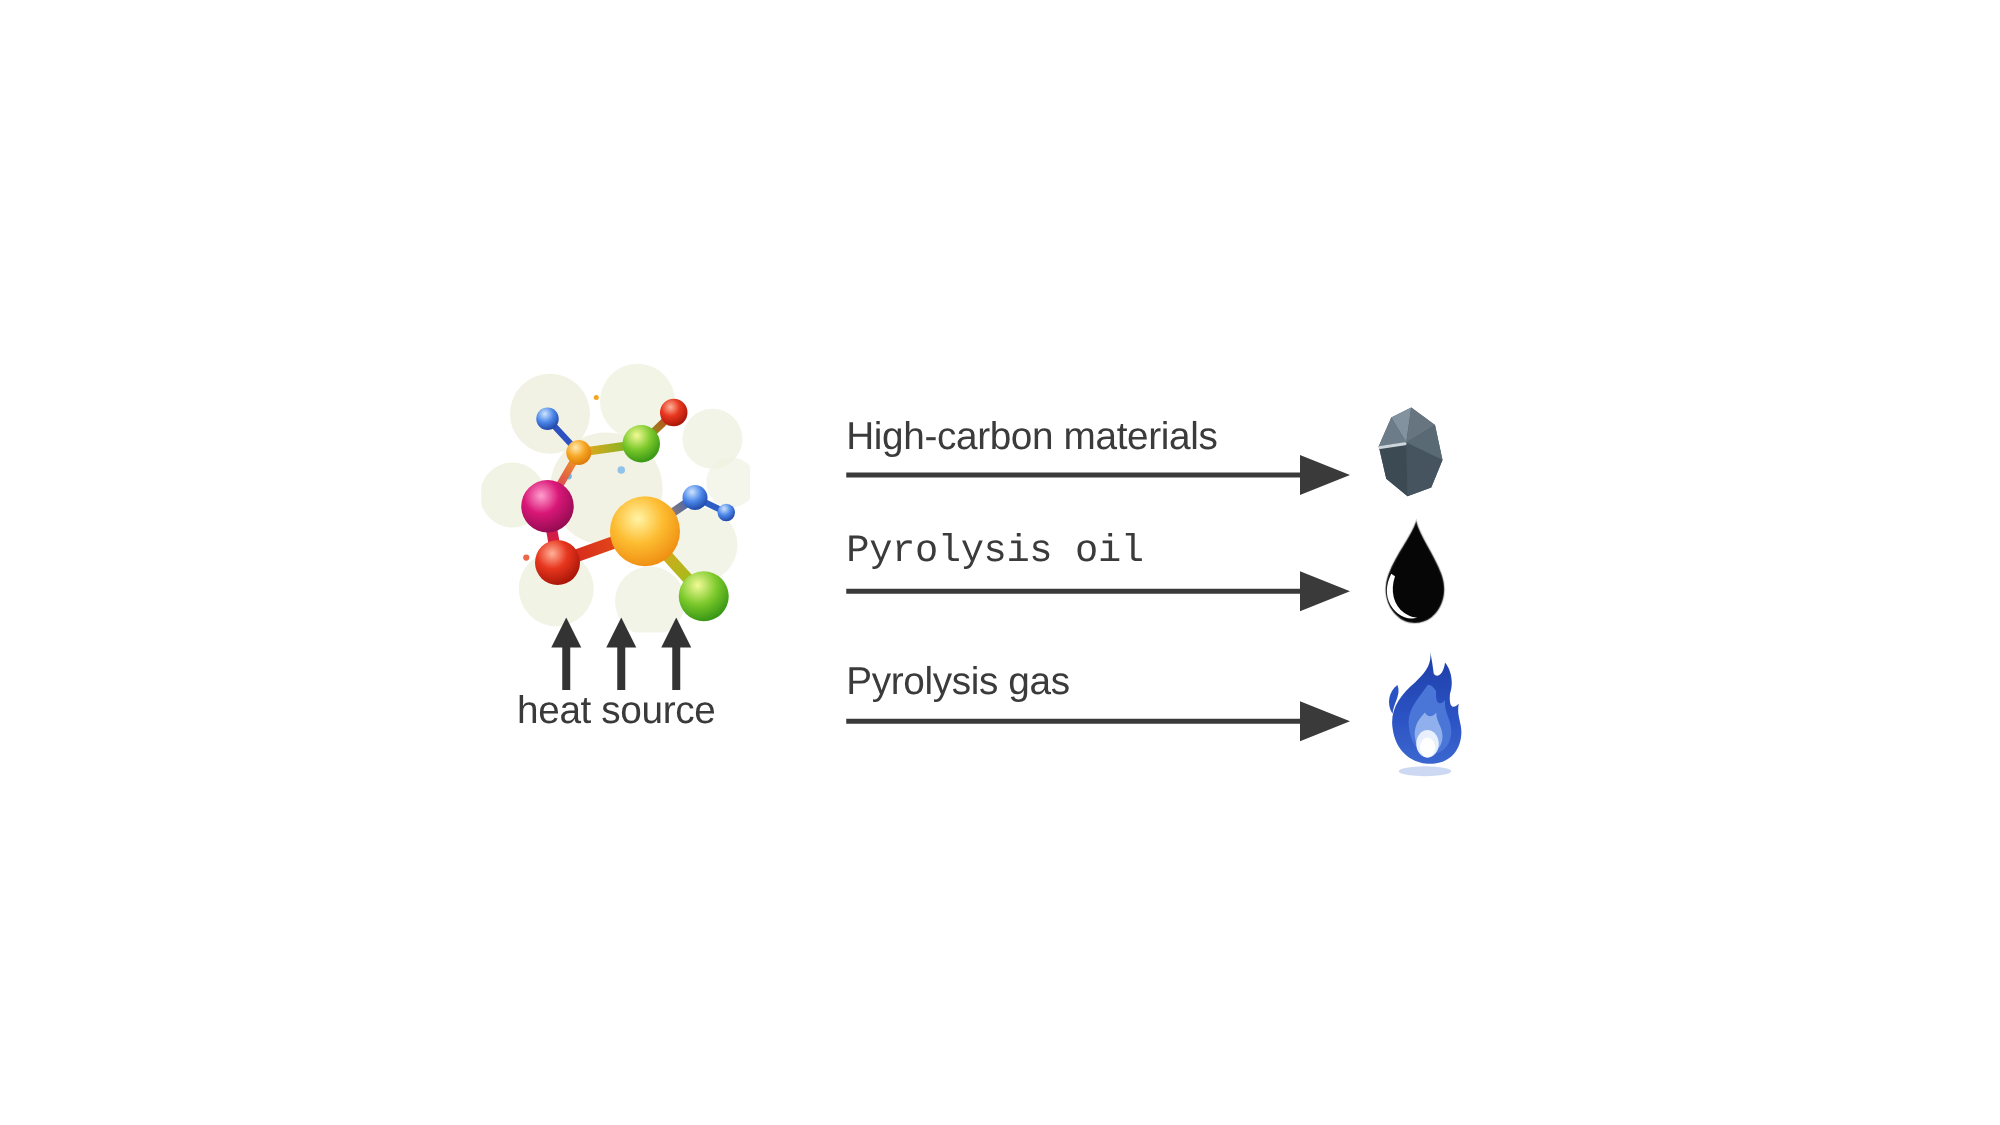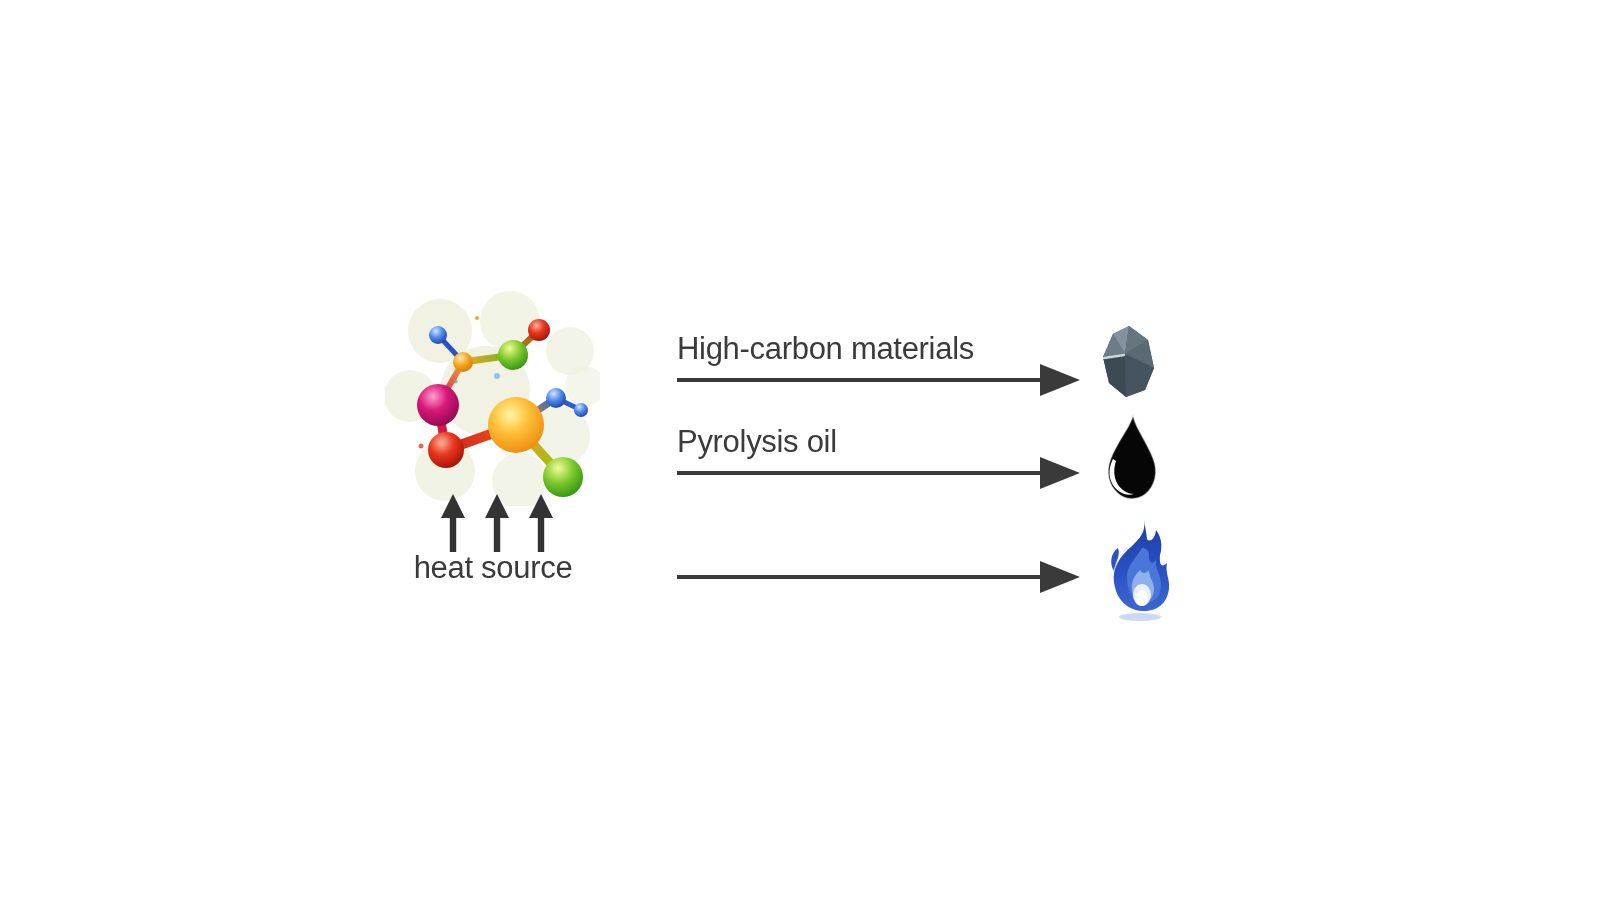--- a/index.html
+++ b/index.html
@@ -20,21 +20,21 @@
     font-size:31px;color:#3b3b3b;letter-spacing:-0.3px;white-space:nowrap;text-align:center;
   }
   .flow-line{position:absolute;left:677px;width:365px;height:4px;background:#3a3a3a;}
   .flow-head{
     position:absolute;left:1040px;width:0;height:0;
     border-top:16px solid transparent;border-bottom:16px solid transparent;
     border-left:40px solid #3a3a3a;
   }
   .out-icon{position:absolute;}
   #label-1{top:332px;} #line-1{top:378px;} #head-1{top:364px;}
-  #label-2{top:425px;} #line-2{top:471px;} #head-2{top:457px;}
+  #label-2{top:425px;font-family:Liberation Mono, monospace;} #line-2{top:471px;} #head-2{top:457px;}
   #label-3{top:528px;} #line-3{top:575px;} #head-3{top:561px;}
   #icon-coal{left:1100px;top:324px;width:56px;height:76px;}
   #icon-oil{left:1103px;top:415px;width:58px;height:88px;}
   #icon-flame{left:1104px;top:518px;width:72px;height:104px;}
 </style>
 </head>
 <body>
 
 <div class="screen">
 
@@ -168,20 +168,21 @@
   </svg>
 
   <div class="row-label" id="label-2">Pyrolysis oil</div>
   <div class="flow-line" id="line-2"></div>
   <div class="flow-head" id="head-2"></div>
   <svg class="out-icon" id="icon-oil" viewBox="0 0 58 88">
     <path d="M30 2 C33 14 44 28 50 44 C55 57 52 71 42 79 C34 85 22 85 15 78 C6 70 3 57 8 44 C14 28 26 14 30 2 Z" fill="#060606" stroke="#777777" stroke-opacity="0.35" stroke-width="1.5"></path>
     <path d="M13 46 C9 58 12 69 20 75 C24 78 28 79 31 79 C22 82 12 76 8 66 C5 58 7 50 10 44 Z" fill="#ffffff"></path>
   </svg>
 
+  <div class="row-label" id="label-3">Pyrolysis gas</div>
   <div class="flow-line" id="line-3"></div>
   <div class="flow-head" id="head-3"></div>
   <svg class="out-icon" id="icon-flame" viewBox="0 0 72 104">
     <defs>
       <linearGradient id="flameOuter" x1="0" y1="0" x2="0" y2="1">
         <stop offset="0%" stop-color="#1c3da6"></stop>
           <stop offset="60%" stop-color="#2c53c4"></stop>
           <stop offset="100%" stop-color="#3c67cf"></stop>
       </linearGradient>
     </defs>

